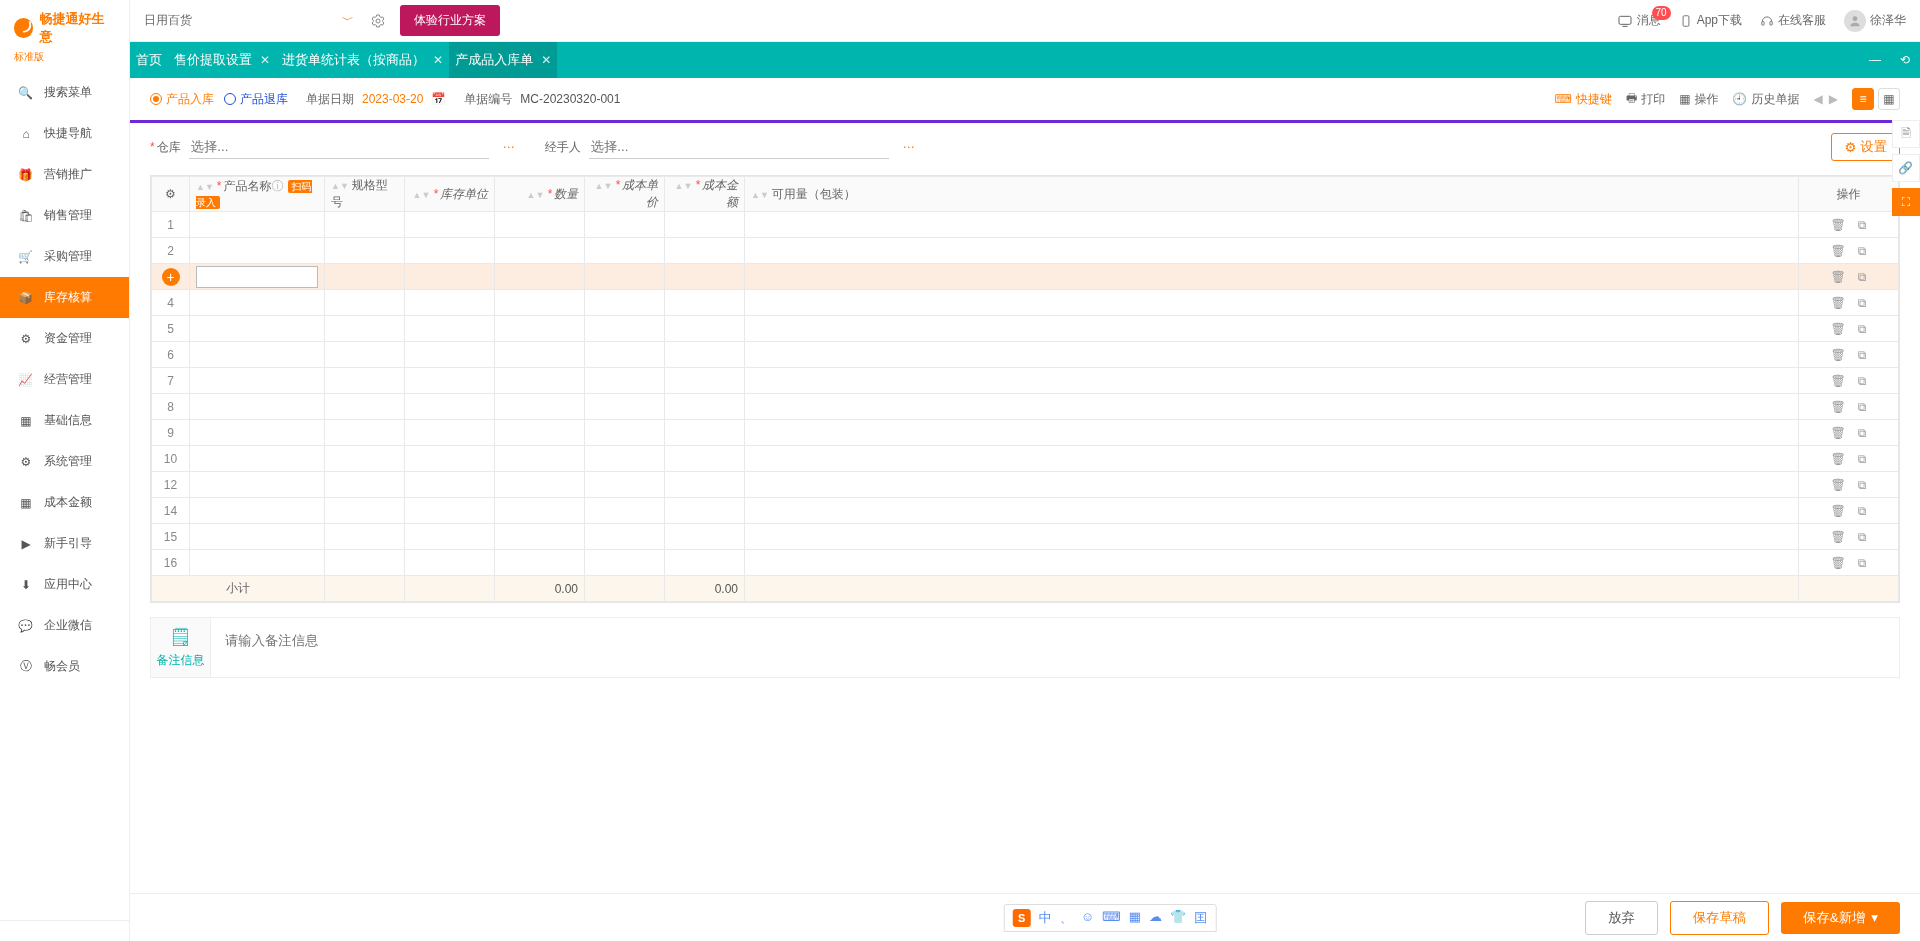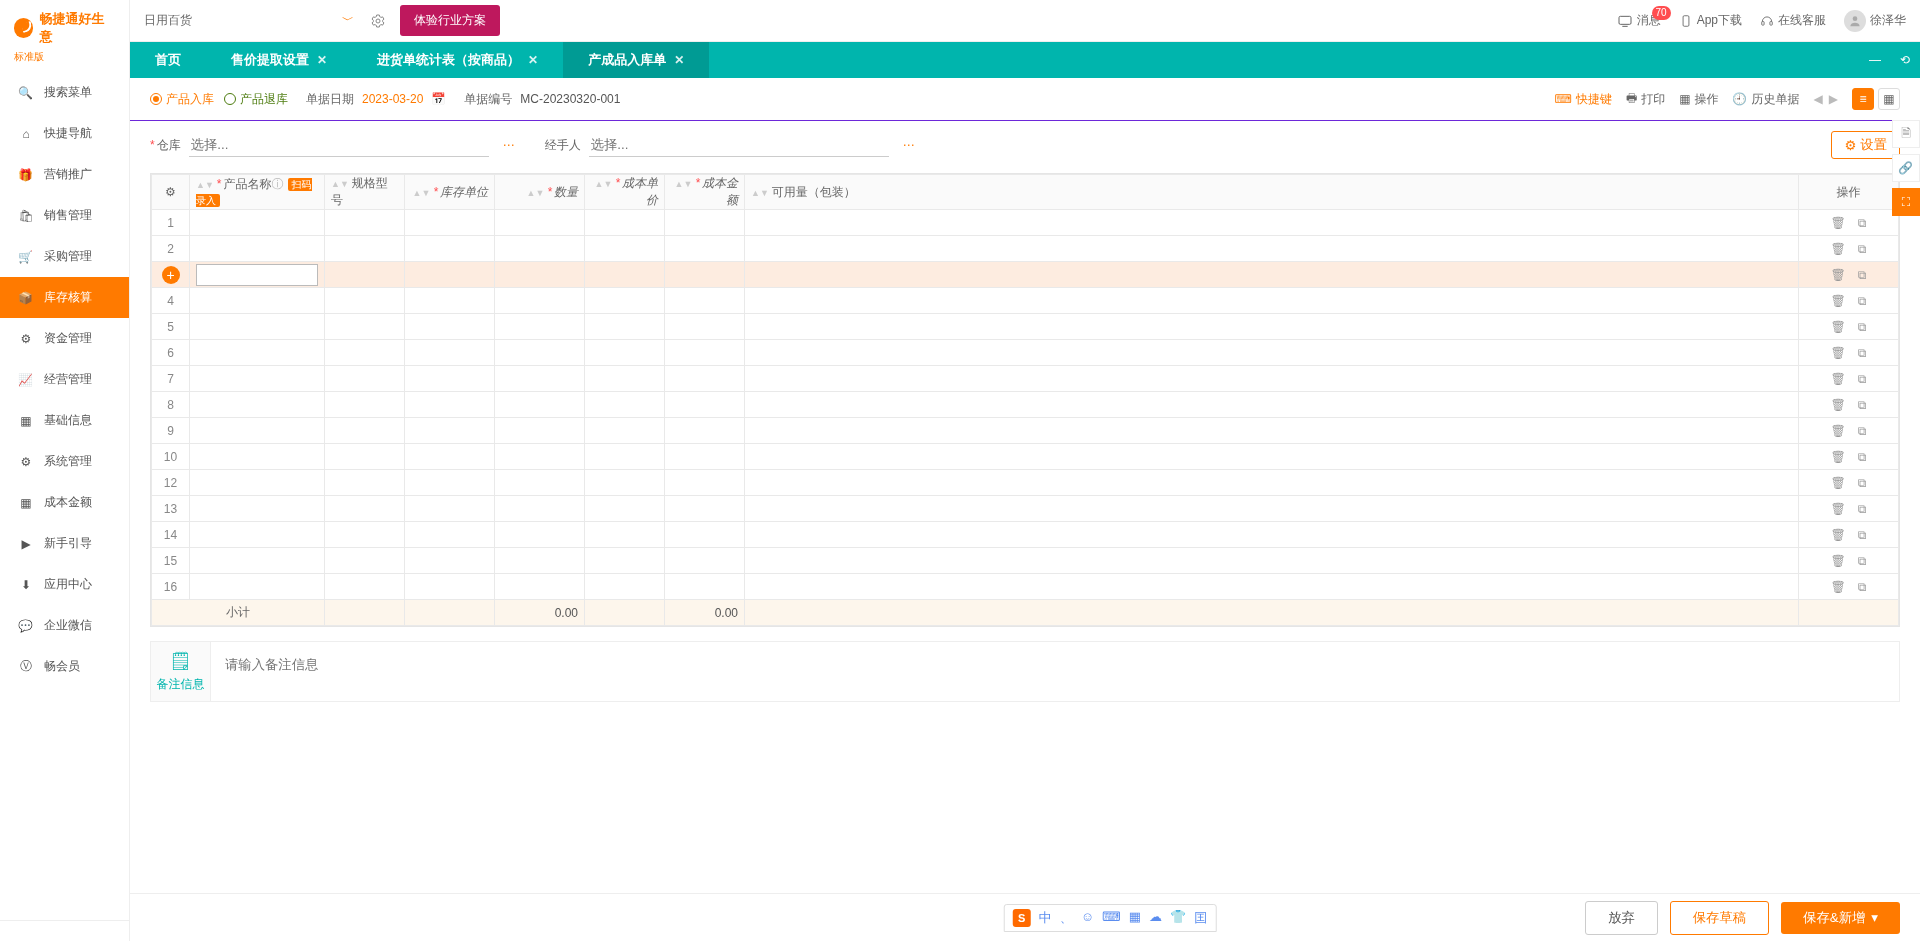--- a/index.html
+++ b/index.html
@@ -29,30 +29,30 @@
 .type-drop .chev { color: #ff7a00; }
 .gear { margin-left: 16px; color: #888; cursor: pointer; }
 .orange-btn { margin-left: 14px; background: #be185d; color: #fff; border: none; padding: 7px 14px; border-radius: 3px; cursor: pointer; font-size: 12px; }
 .top-right { margin-left: auto; display: flex; align-items: center; gap: 18px; color: #666; }
 .tr-item { display: flex; align-items: center; gap: 4px; cursor: pointer; position: relative; }
 .badge { position: absolute; top: -6px; right: -10px; background: #ff4d4f; color: #fff; border-radius: 8px; font-size: 10px; padding: 0 4px; line-height: 14px; }
 .avatar { width: 22px; height: 22px; border-radius: 50%; background: #ddd; display: inline-flex; align-items: center; justify-content: center; color: #aaa; }
 
 
 .tabs { height: 36px; background: #00b5ad; display: flex; align-items: stretch; color: #fff; }
-.tab { display: flex; align-items: center; padding: 0 25px; cursor: pointer; font-size: 13px; gap: 8px; font-weight: bold; }
+.tab { display: flex; align-items: center; padding: 0 6px; cursor: pointer; font-size: 13px; gap: 8px; }
 .tab.active { background: #009b94; }
 .tab-close { font-size: 12px; opacity: .85; }
 .tabs-right { margin-left: auto; display: flex; align-items: center; }
 .tabs-right .tbtn { width: 30px; display: flex; align-items: center; justify-content: center; cursor: pointer; }
 
 
-.form-head { display: flex; align-items: center; padding: 10px 20px; gap: 18px; border-bottom: 1px solid #6d28d9; }
+.form-head { display: flex; align-items: center; padding: 10px 20px; gap: 18px; border-bottom: 3px solid #6d28d9; }
 .radio-group { display: flex; gap: 10px; align-items: center; }
-.radio { display: flex; align-items: center; gap: 4px; cursor: pointer; color: #4d7c0f; }
+.radio { display: flex; align-items: center; gap: 4px; cursor: pointer; color: #1d4ed8; }
 .radio.sel { color: #ff7a00; }
 .radio .dot { width: 12px; height: 12px; border: 1px solid currentColor; border-radius: 50%; display: inline-flex; align-items: center; justify-content: center; }
 .radio.sel .dot::after { content: ''; width: 6px; height: 6px; background: #ff7a00; border-radius: 50%; }
 .field-inline { display: flex; align-items: center; gap: 8px; color: #666; }
 .field-inline .val { color: #555; }
 .field-inline .val.orange { color: #ff7a00; }
 .cal-icon { color: #ff7a00; }
 .fh-right { margin-left: auto; display: flex; align-items: center; gap: 14px; color: #666; }
 .fh-btn { display: flex; align-items: center; gap: 4px; cursor: pointer; }
 .fh-btn.orange { color: #ff7a00; }
@@ -519,36 +519,20 @@
               <td></td>
               <td></td>
               <td class="col-op">
                 <div class="op-icons">
                   <span>🗑</span>
                   <span>⧉</span>
                 </div>
               </td>
             </tr>
             <tr>
-              <td class="col-idx">13</td>
-              <td></td>
-              <td></td>
-              <td></td>
-              <td></td>
-              <td></td>
-              <td></td>
-              <td></td>
-              <td class="col-op">
-                <div class="op-icons">
-                  <span>🗑</span>
-                  <span>⧉</span>
-                </div>
-              </td>
-            </tr>
-            <tr>
               <td class="col-idx">14</td>
               <td></td>
               <td></td>
               <td></td>
               <td></td>
               <td></td>
               <td></td>
               <td></td>
               <td class="col-op">
                 <div class="op-icons">

